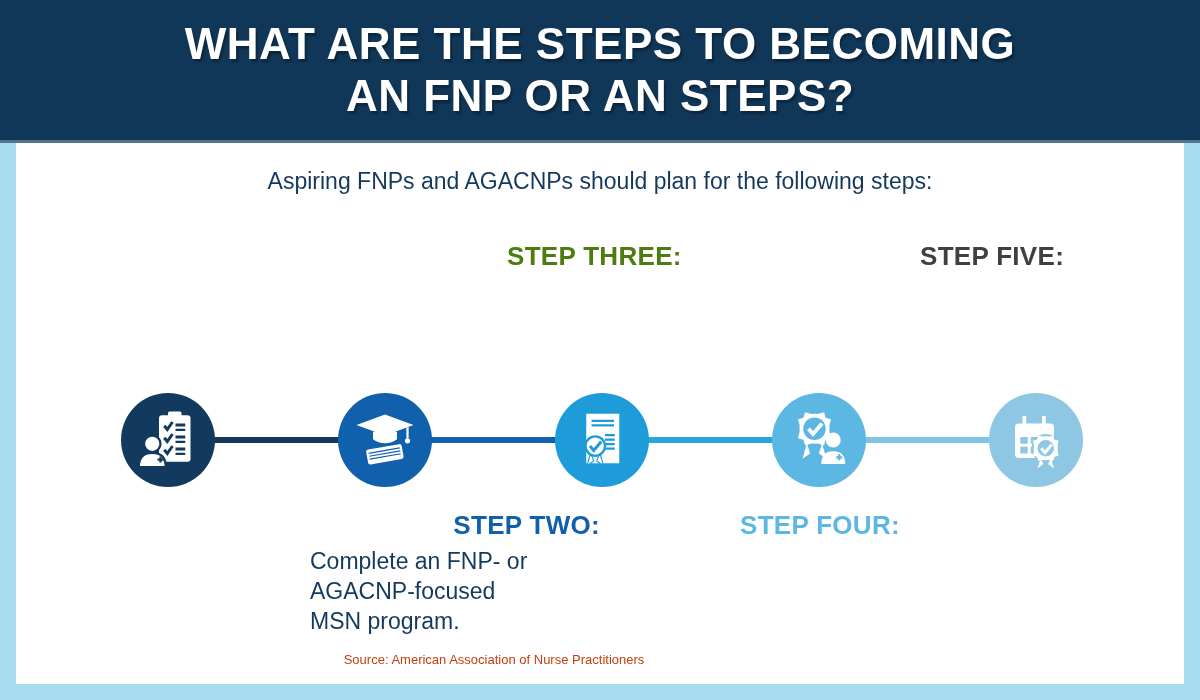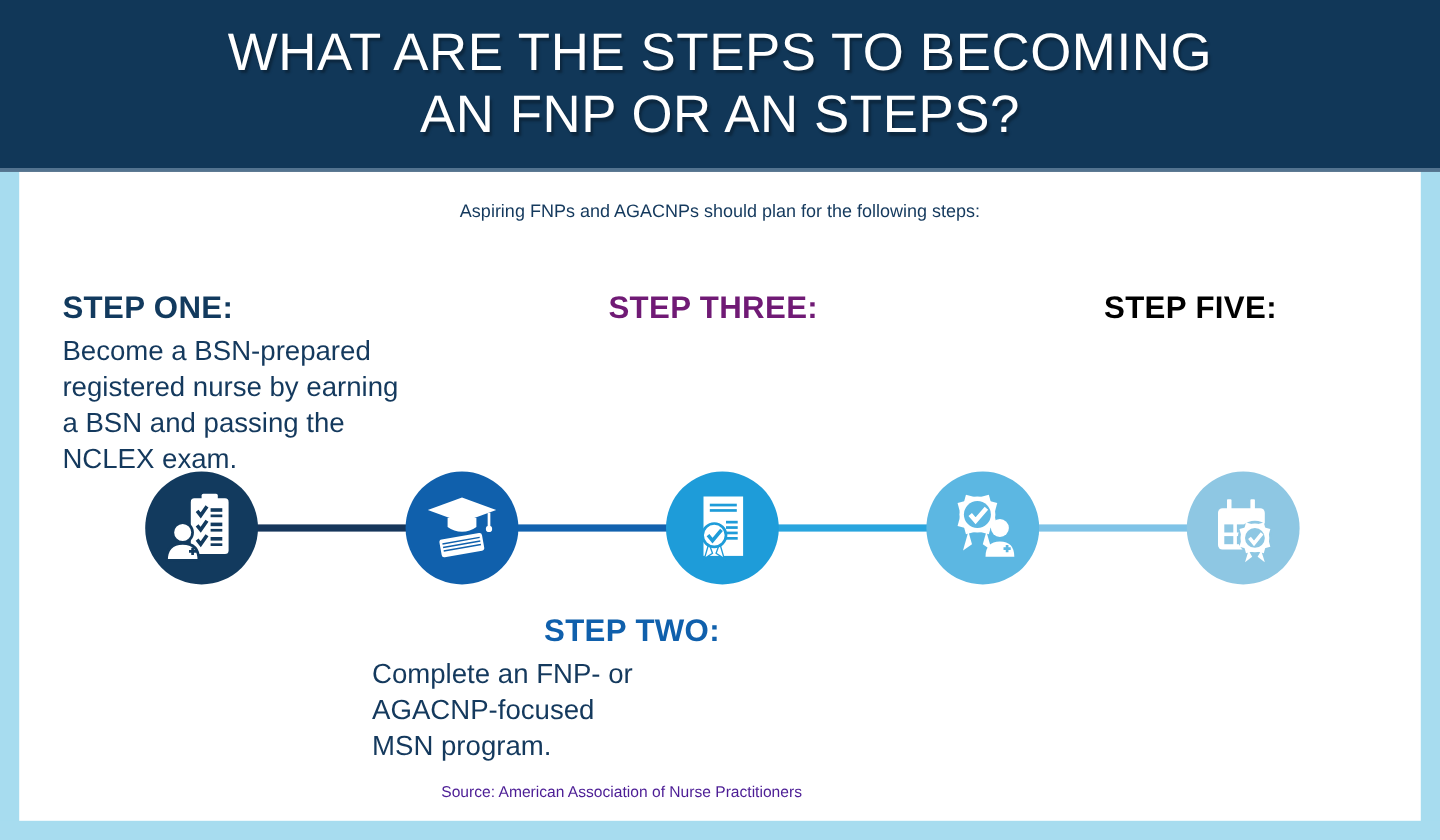--- a/index.html
+++ b/index.html
@@ -32,35 +32,35 @@
     background: #113758;
     border-bottom: 3px solid #53738f;
     display: flex;
     flex-direction: column;
     align-items: center;
     justify-content: center;
     z-index: 2;
   }
   .header .title-line {
     color: #ffffff;
-    font-weight: normal;
+    font-weight: bold;
     font-size: 44px;
     line-height: 52px;
     letter-spacing: 0.5px;
     text-shadow: 2px 3px 2px rgba(0,0,0,0.30);
     white-space: nowrap;
   }
 
   
   .subtitle {
     position: absolute;
     left: 0; top: 168px;
     width: 1200px;
     text-align: center;
-    font-size: 15px;
+    font-size: 23px;
     color: #14395d;
     z-index: 2;
   }
 
   
   .step-block { position: absolute; z-index: 2; }
   .step-heading {
     font-weight: bold;
     font-size: 26px;
     letter-spacing: 0.3px;
@@ -108,65 +108,58 @@
   .node-3 { left: 772px; background: #5cb7e2; color: #5cb7e2; }
   .node-4 { left: 989px; background: #8ec7e3; color: #8ec7e3; }
 
   
   .source {
     position: absolute;
     left: 0; top: 652px;
     width: 988px;
     text-align: center;
     font-size: 13px;
-    color: #4c1d95;
-    z-index: 2;
-    margin-left: 24px;
+    color: #c2410c;
+    z-index: 2;
   }
 </style>
 </head>
 <body>
 
 <div class="canvas">
 
   <div class="frame-left"></div>
   <div class="frame-right"></div>
   <div class="frame-bottom"></div>
 
   <div class="header">
     <div class="title-line">WHAT ARE THE STEPS TO BECOMING</div>
     <div class="title-line">AN FNP OR AN STEPS?</div>
   </div>
 
   <div class="subtitle">Aspiring FNPs and AGACNPs should plan for the following steps:</div>
 
-  <div class="step-block step-1">
-    <div class="step-heading" style="color: rgb(18, 58, 94);">STEP ONE:</div>
-    <div class="step-body">Become a BSN-prepared
-registered nurse by earning
-a BSN and passing the
-NCLEX exam.</div>
-  </div>
 
   <div class="step-block step-3">
-    <div class="step-heading" style="color: #701a75;">STEP THREE:</div>
+    <div class="step-heading" style="color: #4d7c0f;">STEP THREE:</div>
   </div>
 
   <div class="step-block step-5">
-    <div class="step-heading" style="color: #000000;">STEP FIVE:</div>
+    <div class="step-heading" style="color: #404040;">STEP FIVE:</div>
   </div>
 
   <div class="step-block step-2">
     <div class="step-heading" style="color: rgb(16, 96, 172); text-align: right;">STEP TWO:</div>
     <div class="step-body">Complete an FNP- or
 AGACNP-focused
 MSN program.</div>
   </div>
 
   <div class="step-block step-4">
+    <div class="step-heading" style="color: rgb(92, 183, 226);">STEP FOUR:</div>
   </div>
 
   <div class="seg seg-0" style="background: rgb(22, 54, 91);"></div>
   <div class="seg seg-1" style="background: rgb(18, 98, 175);"></div>
   <div class="seg seg-2" style="background: rgb(41, 165, 222);"></div>
   <div class="seg seg-3" style="background: rgb(127, 195, 231);"></div>
 
   <div class="node node-0" style="background: rgb(18, 58, 94); color: rgb(18, 58, 94);">
     <svg viewBox="0 0 96 96">
       <rect x="48" y="10" width="18" height="10" rx="2" fill="#fff"></rect>

